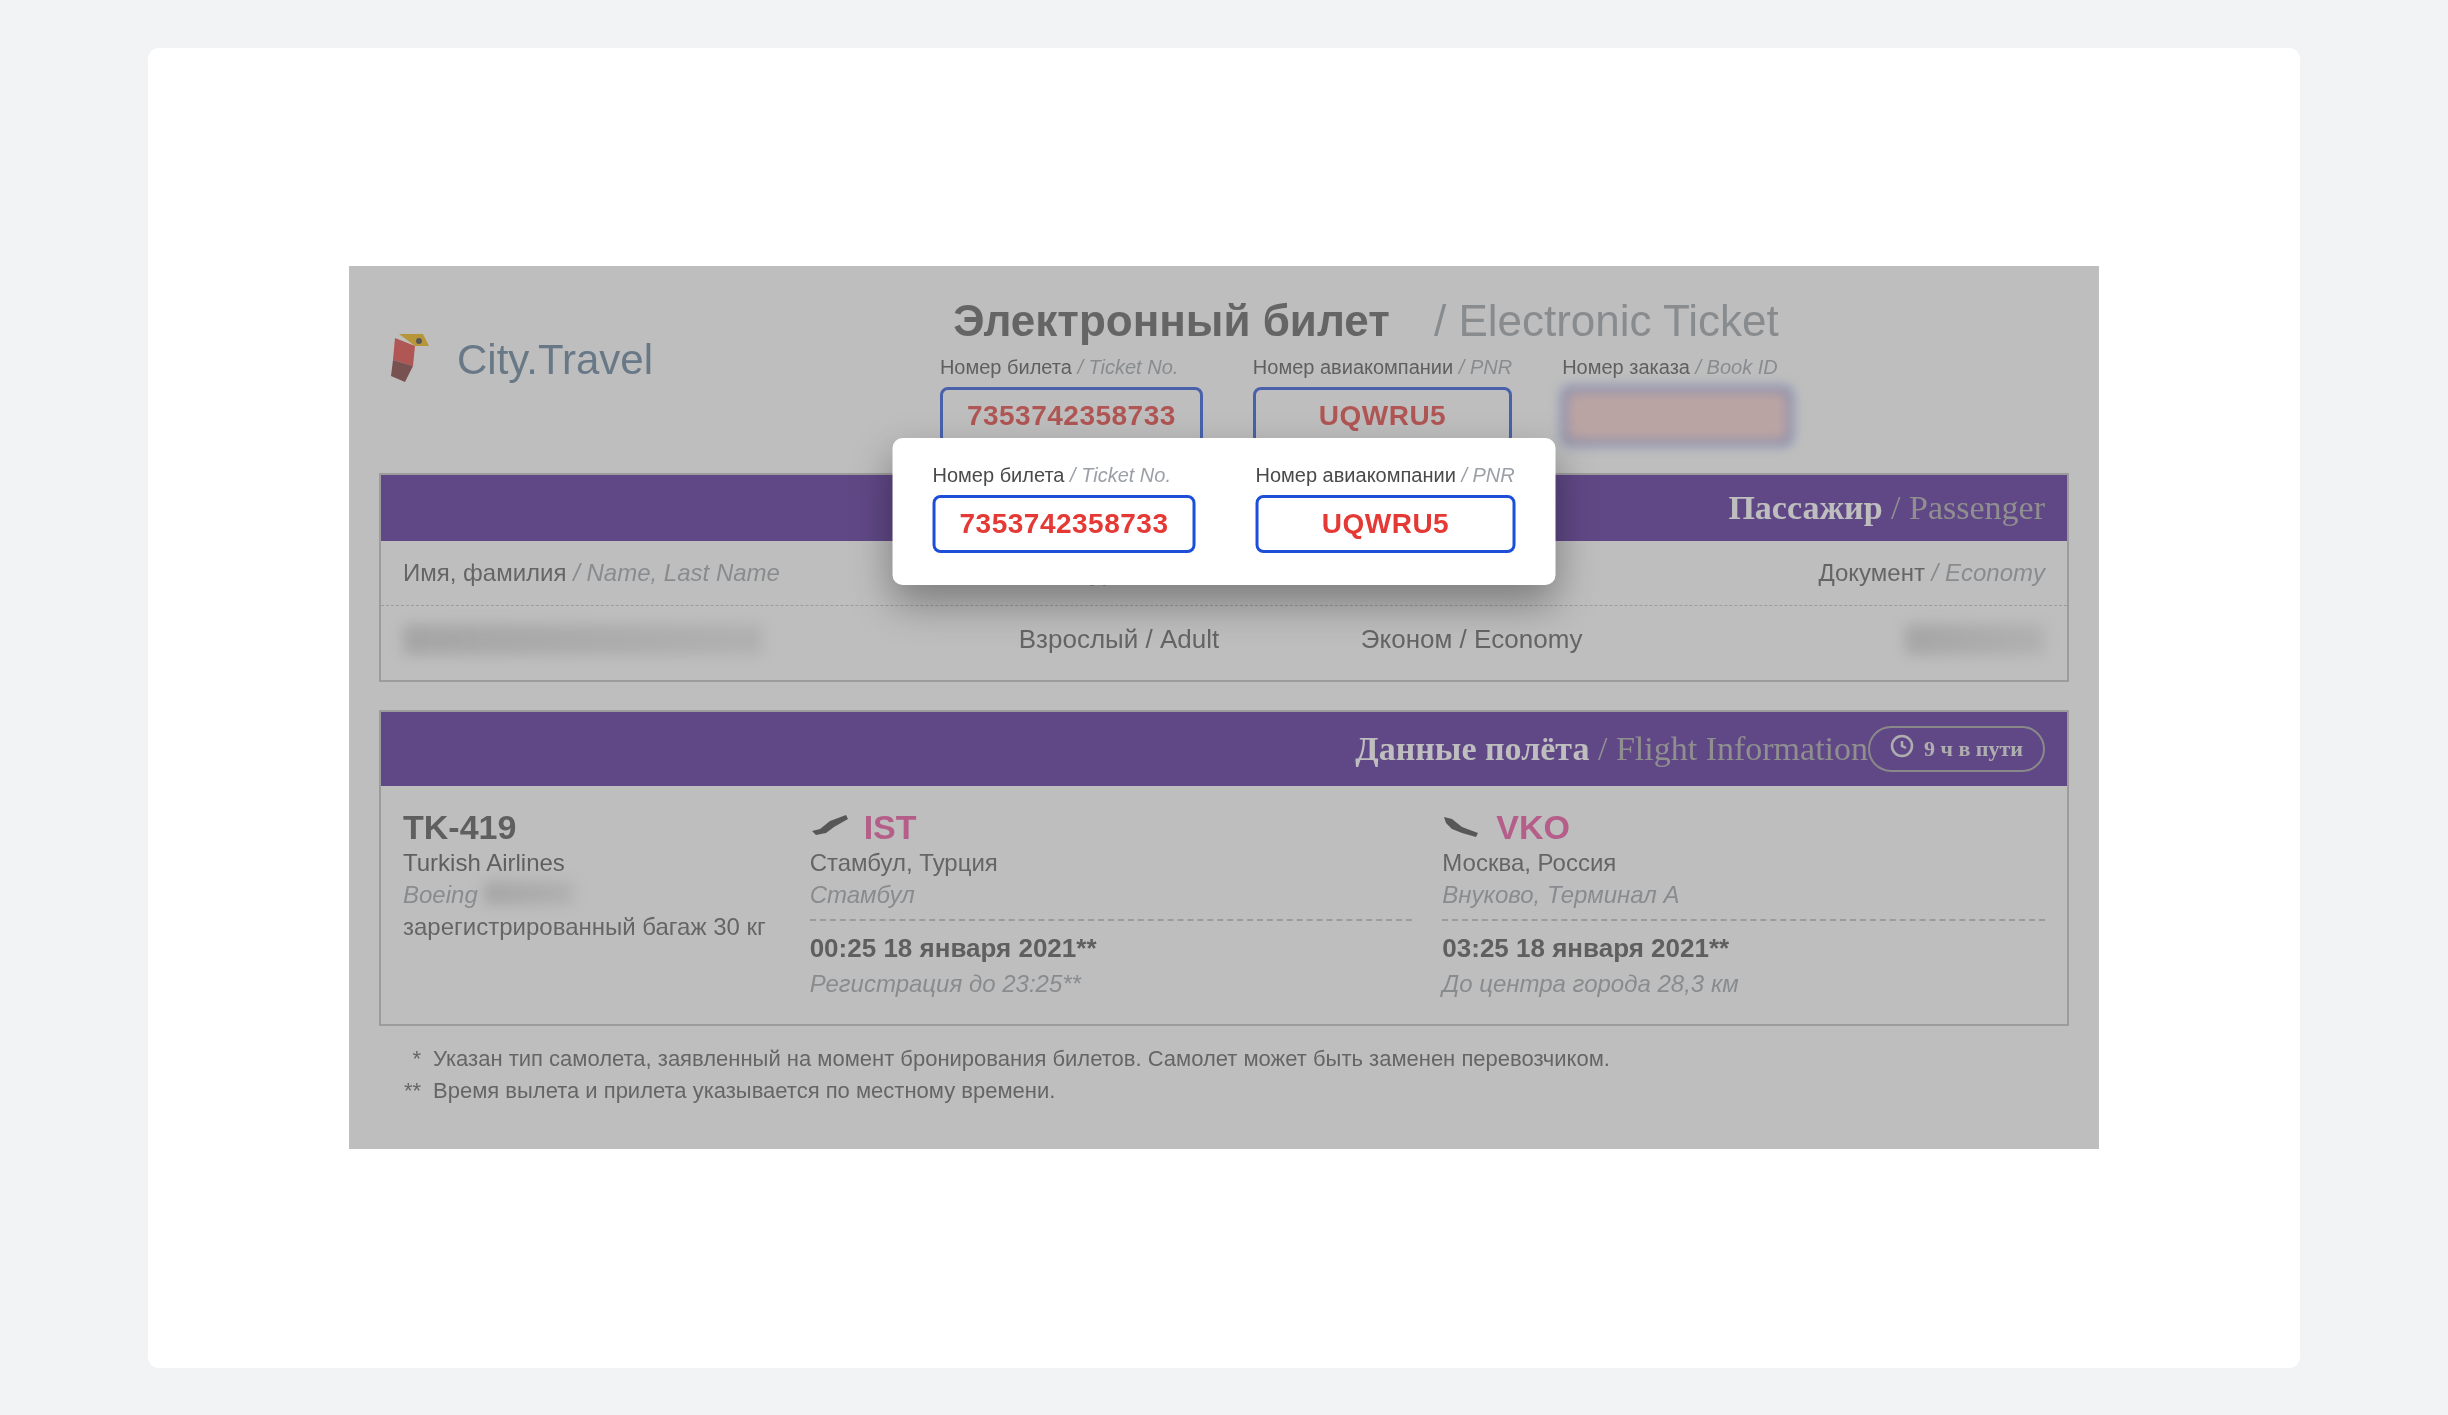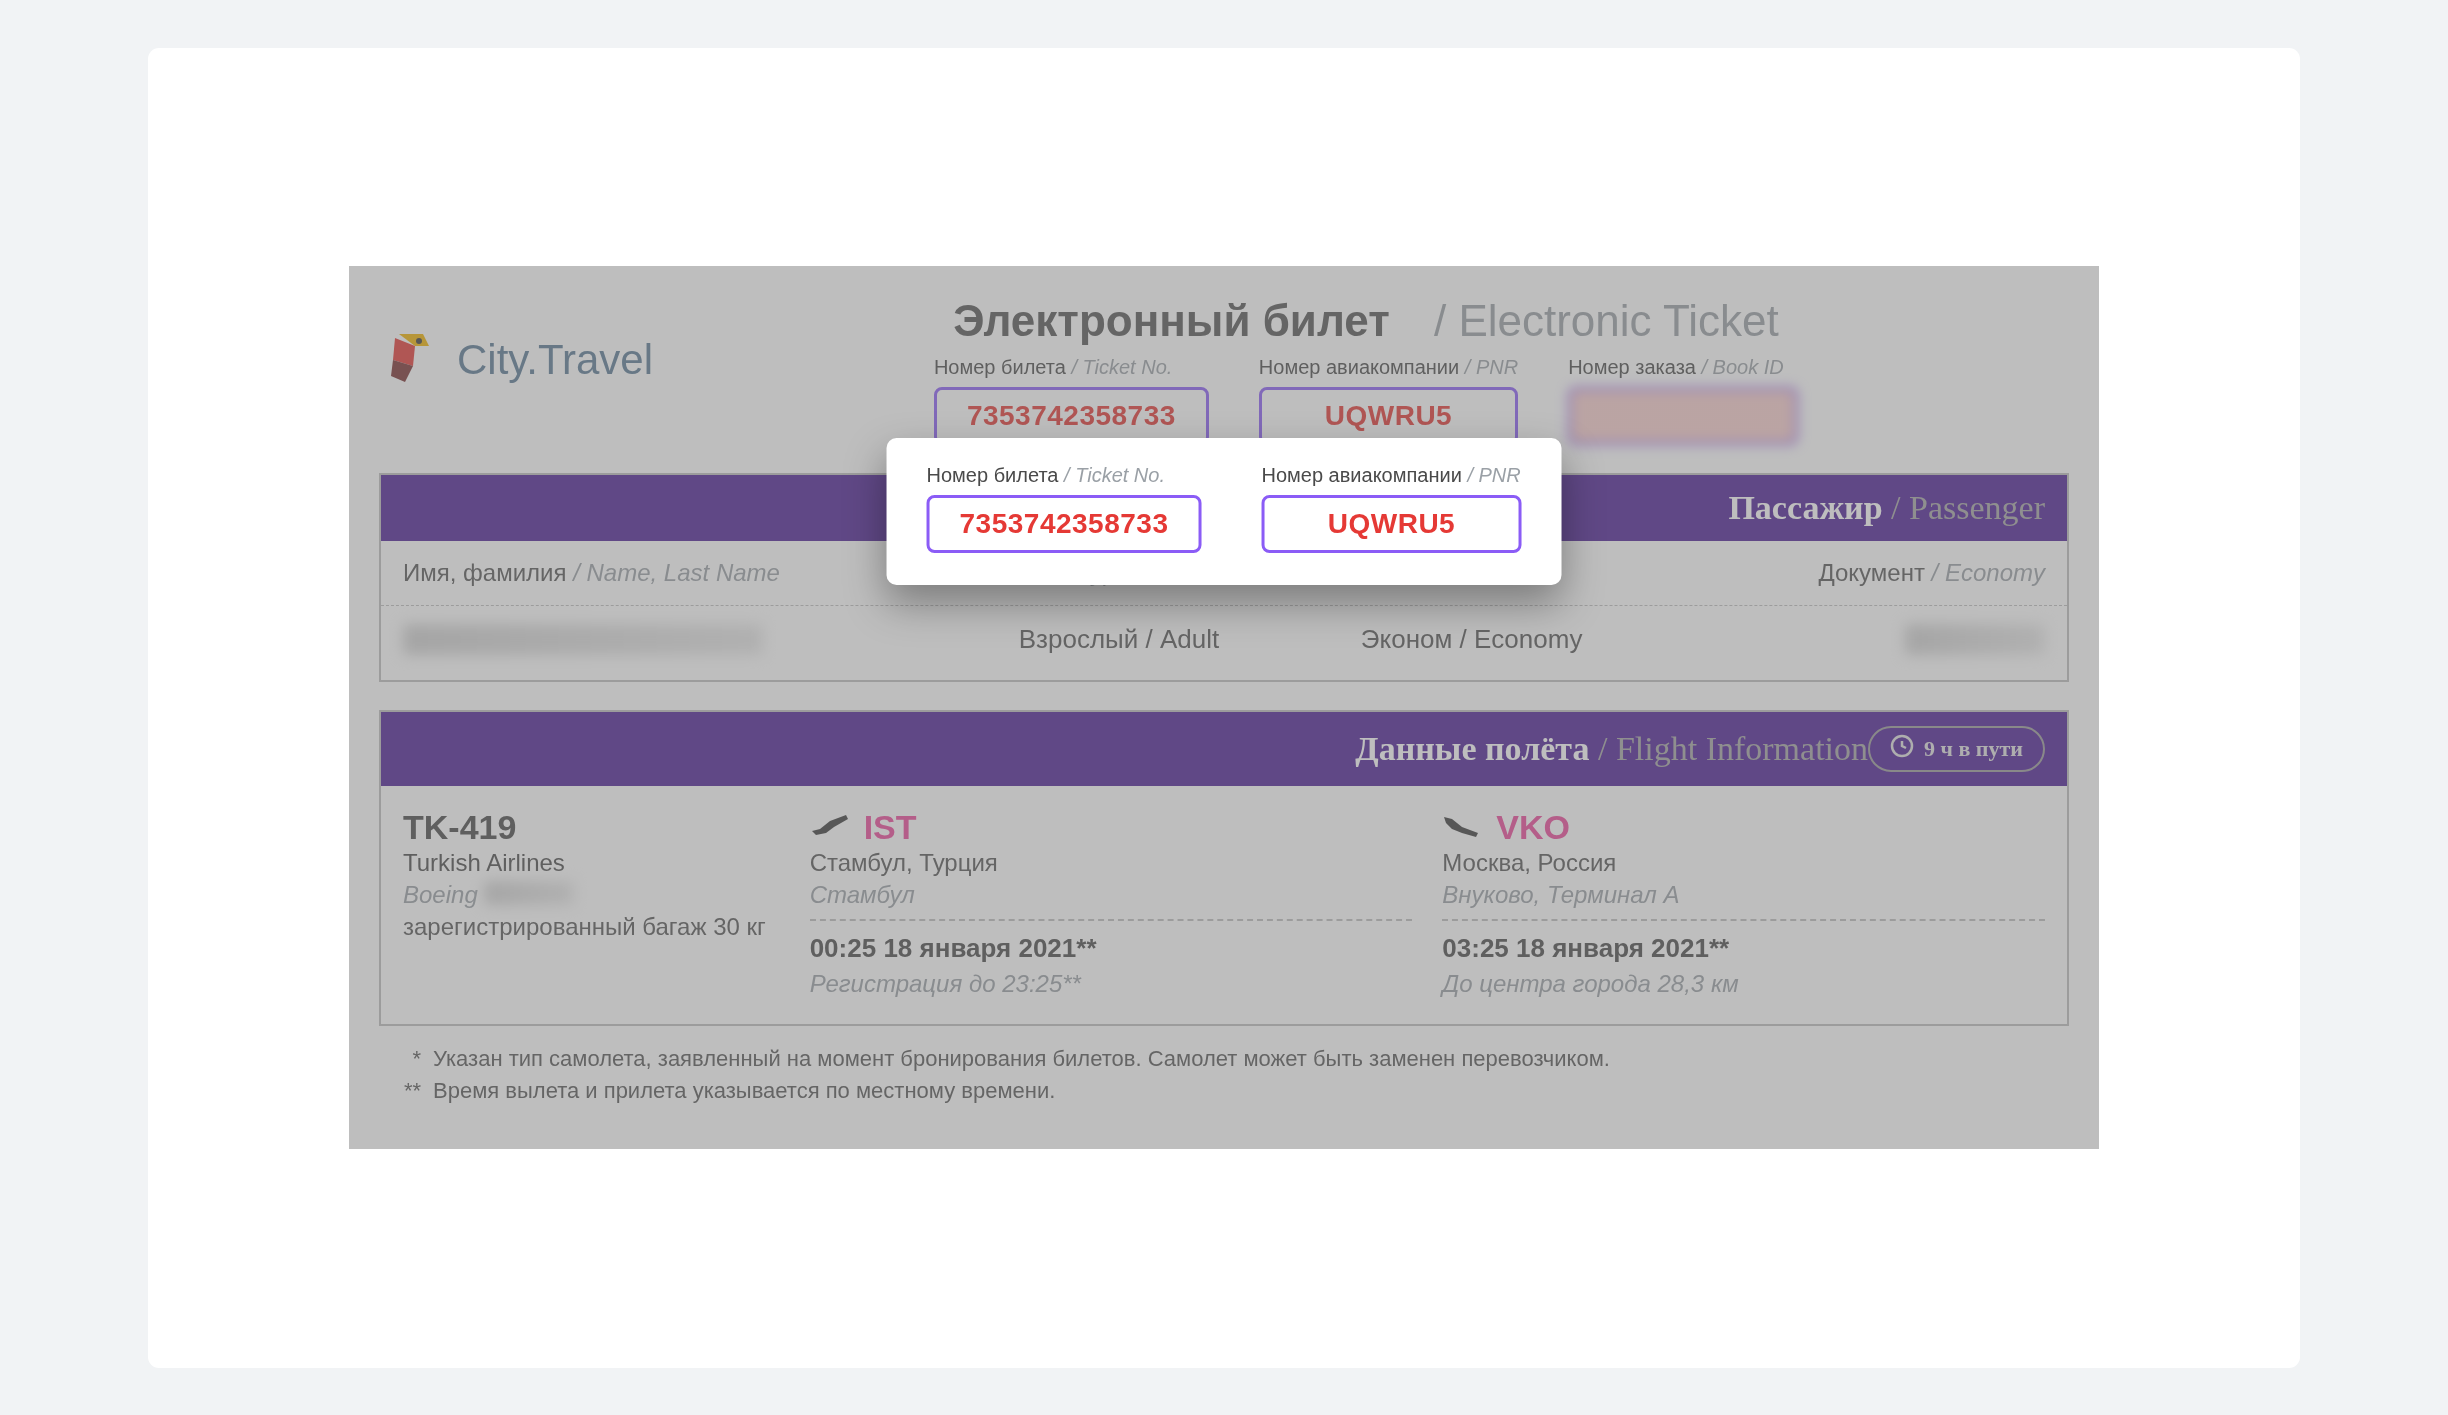--- a/index.html
+++ b/index.html
@@ -67,23 +67,23 @@
     display: flex;
     justify-content: center;
     gap: 50px;
     margin-top: 10px;
   }
   .id-box { text-align: left; min-width: 230px; }
   .id-label { font-size: 20px; color: #4a4a4a; }
   .id-label .en { color: #9aa0a6; font-style: italic; }
   .id-value {
     margin-top: 8px;
-    border: 3px solid #8b5cf6;
+    border: 3px solid #1d4ed8;
     border-radius: 8px;
-    padding: 10px 30px;
+    padding: 10px 24px;
     font-size: 28px;
     font-weight: 700;
     color: #e53935;
     text-align: center;
     letter-spacing: 0.5px;
     min-height: 56px;
   }
   .id-value.redacted {
     background: repeating-linear-gradient(0deg, rgba(229,57,53,0.25), rgba(229,57,53,0.25) 100%);
     filter: blur(6px);

